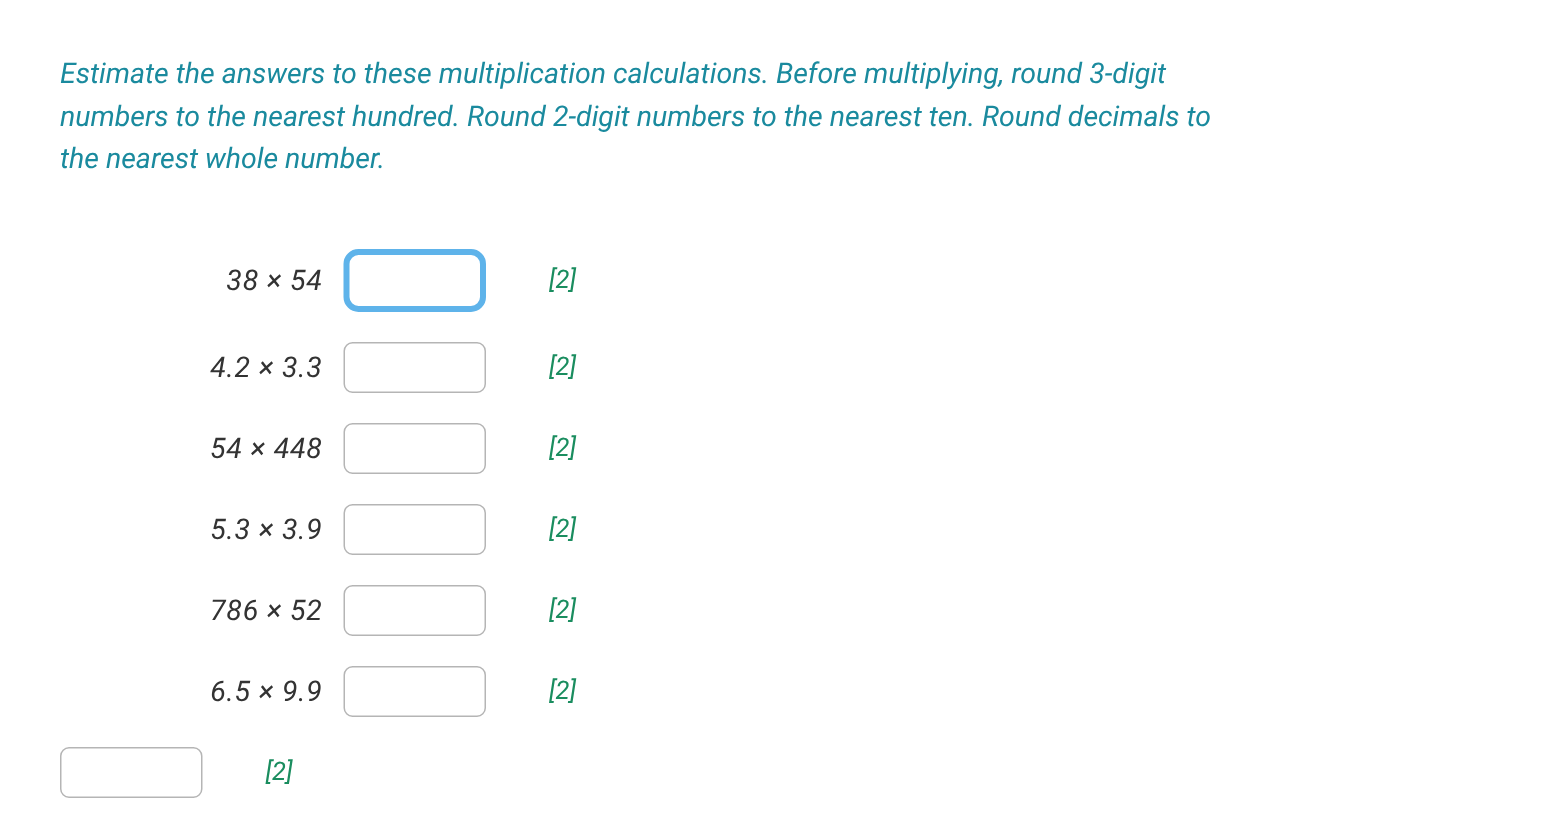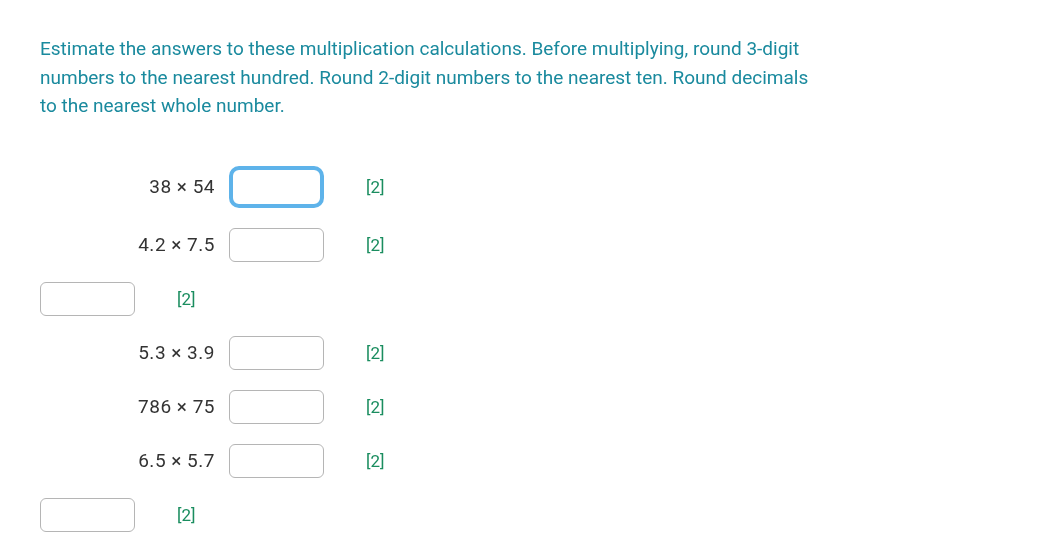--- a/index.html
+++ b/index.html
@@ -1,18 +1,19 @@
 <!DOCTYPE html>
 <html><head>
   <meta charset="utf-8">
   <style>
     * {
       box-sizing: border-box;
       margin: 0;
       padding: 0;
+      font-style: italic;
     }
     body {
       font-family: -apple-system, BlinkMacSystemFont, "Segoe UI", Roboto, Arial, sans-serif;
       background: #fff;
       padding: 35px 40px;
       color: #333;
       width: 1037px;
       height: 544px;
     }
     .instructions {
@@ -70,42 +71,43 @@
 <div class="instructions">Estimate the answers to these multiplication calculations. Before multiplying, round 3-digit numbers to the nearest hundred. Round 2-digit numbers to the nearest ten. Round decimals to the nearest whole number.</div>
 
 <div class="problems-grid">
 
   <div class="problem-row">
     <span class="problem-label">38 × 54</span>
     <input type="text" class="answer-input focused" value="" style="">
     <span class="marks">[2]</span>
   </div>
   <div class="problem-row">
-    <span class="problem-label">4.2 × 7.5</span>
+    <span class="problem-label">4.2 × 3.3</span>
     <input type="text" class="answer-input" value="" style="">
     <span class="marks">[2]</span>
   </div>
 
   <div class="problem-row">
+    <span class="problem-label">54 × 448</span>
     <input type="text" class="answer-input" value="" style="">
     <span class="marks">[2]</span>
   </div>
   <div class="problem-row">
     <span class="problem-label">5.3 × 3.9</span>
     <input type="text" class="answer-input" value="" style="">
     <span class="marks">[2]</span>
   </div>
 
   <div class="problem-row">
-    <span class="problem-label">786 × 75</span>
+    <span class="problem-label">786 × 52</span>
     <input type="text" class="answer-input" value="" style="">
     <span class="marks">[2]</span>
   </div>
   <div class="problem-row">
-    <span class="problem-label">6.5 × 5.7</span>
+    <span class="problem-label">6.5 × 9.9</span>
     <input type="text" class="answer-input" value="" style="">
     <span class="marks">[2]</span>
   </div>
 
   <div class="problem-row">
     <input type="text" class="answer-input" value="" style="">
     <span class="marks">[2]</span>
   </div>
   <div class="problem-row">
     <span class="problem-label">3.9 × 8.6</span>

